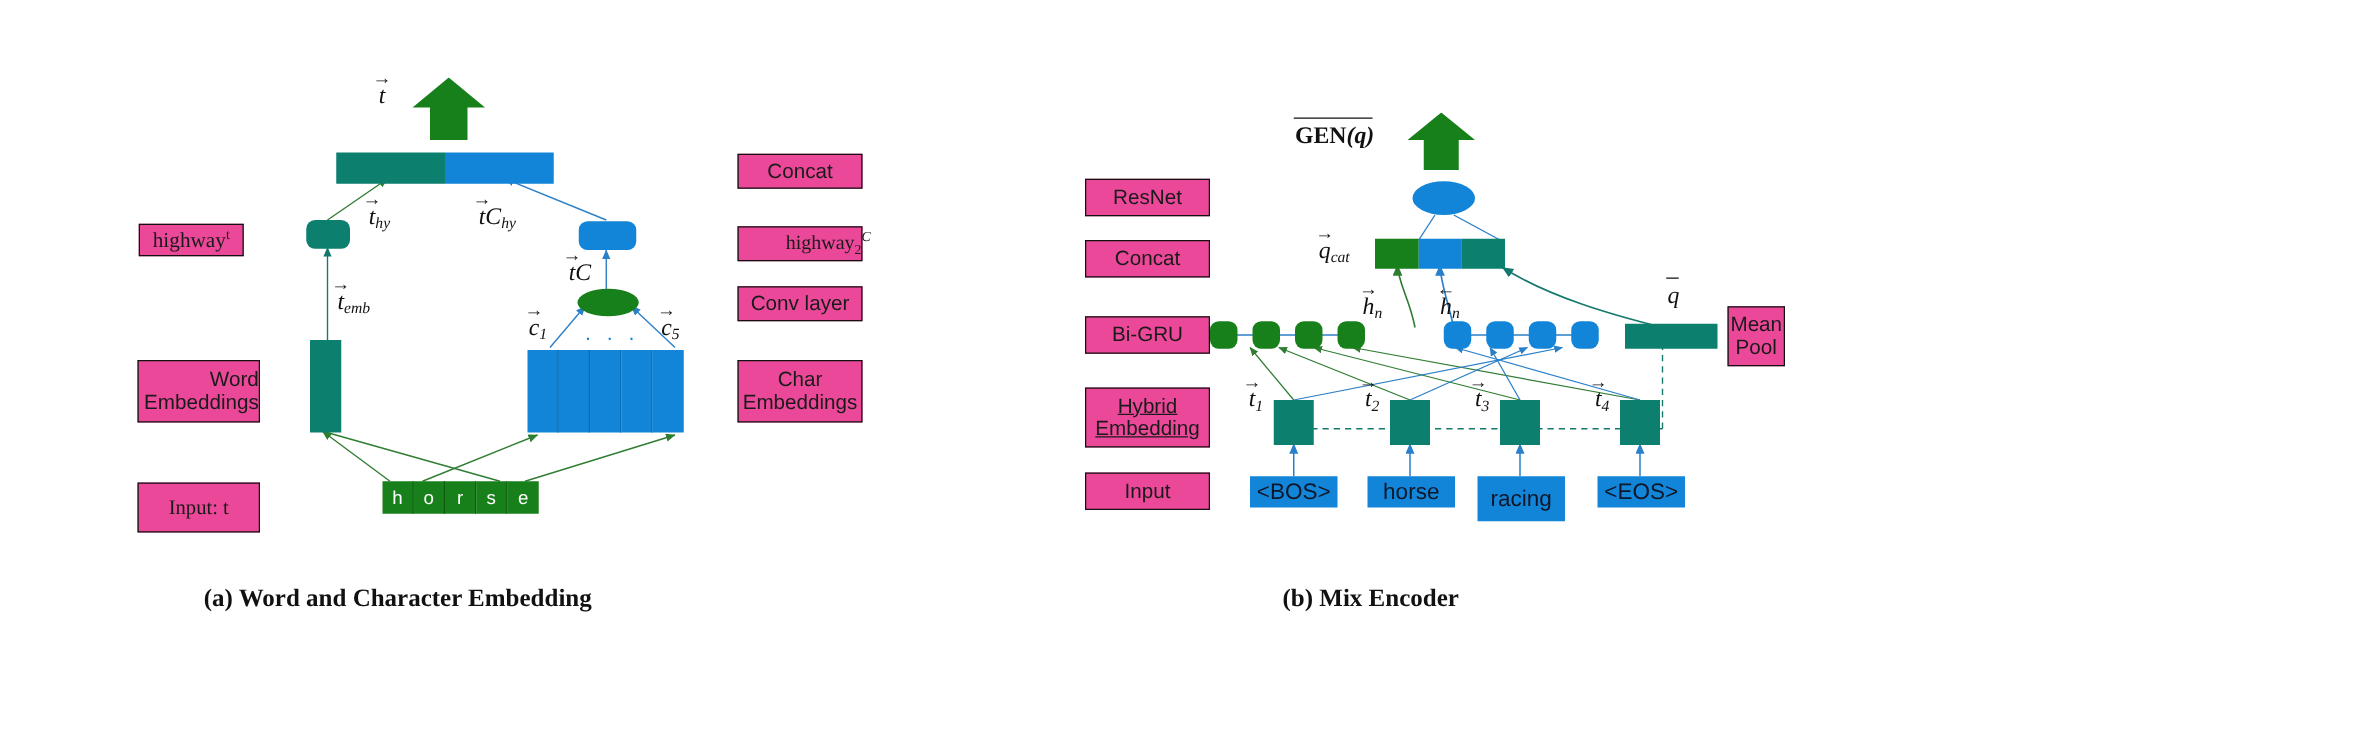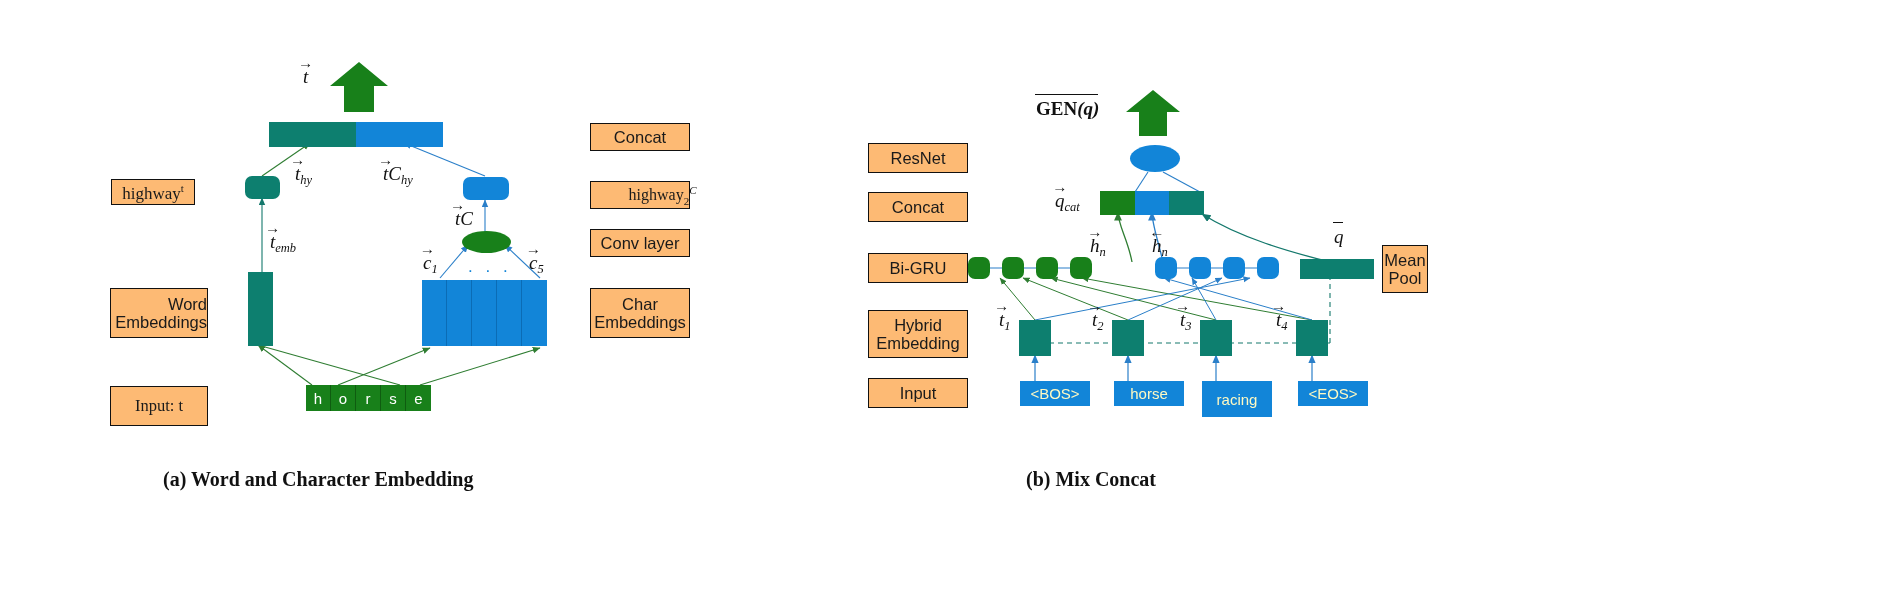--- a/index.html
+++ b/index.html
@@ -1,21 +1,21 @@
 <!DOCTYPE html>
 <html><head>
 <meta charset="utf-8">
 <style>
   html,body{margin:0;padding:0;background:#ffffff;}
   body{width:1901px;height:598px;position:relative;overflow:hidden;
        font-family:"Liberation Sans", sans-serif;color:#000;}
   .fig{position:absolute;top:0;left:0;width:1901px;height:598px;}
   svg.edges{position:absolute;top:0;left:0;width:1901px;height:598px;pointer-events:none;}
   .lbl-box{position:absolute;box-sizing:border-box;border:1.2px solid #111;
-           background:#fdba74;display:flex;align-items:center;justify-content:center;
+           background:#ec4899;display:flex;align-items:center;justify-content:center;
            text-align:center;font-size:16.5px;line-height:1.12;color:#1a1a1a;}
   .lbl-box.two{flex-direction:column;}
   .math{position:absolute;font-family:"Liberation Serif", serif;font-style:italic;
         font-size:19px;color:#111;white-space:nowrap;}
   .math .sub{font-size:12.5px;vertical-align:-0.28em;font-style:italic;}
   .vecbar{position:relative;display:inline-block;}
   .vecbar::after{content:"";position:absolute;left:-1px;right:1px;top:-0.22em;
                  height:1.3px;background:#111;}
   .vecarrow{position:relative;display:inline-block;}
   .vecarrow::after{content:"\2192";position:absolute;left:50%;transform:translateX(-50%);
@@ -27,22 +27,22 @@
   
   .blk{position:absolute;box-sizing:border-box;}
   .teal{background:#0d7f6f;}
   .blue{background:#1285d8;}
   .green{background:#18801a;}
   .round{border-radius:7px;}
   .cell-row{position:absolute;display:flex;}
   .cell-row>div{box-sizing:border-box;}
   .charcell{display:flex;align-items:center;justify-content:center;color:#fff;
             font-size:15px;font-family:"Liberation Sans",sans-serif;}
-  .tokbox{position:absolute;background:#1285d8;color:#fef9c3;display:flex;
-          align-items:center;justify-content:center;font-size:15px;margin-left:20px;}
+  .tokbox{position:absolute;background:#1285d8;color:#0f172a;display:flex;
+          align-items:center;justify-content:center;font-size:18px;}
   .ellipse{position:absolute;border-radius:50%;}
   .dots{position:absolute;color:#1285d8;font-size:17px;letter-spacing:4px;}
 
   
   .bigarrow{position:absolute;}
 
   
   .caption{position:absolute;font-family:"Liberation Serif",serif;font-weight:bold;
            font-size:20px;color:#111;white-space:nowrap;}
 </style>
@@ -269,28 +269,28 @@
 
   <div class="lbl-box" style="left:868px;top:143px;width:100px;height:30px;">
     <span>ResNet</span>
   </div>
   <div class="lbl-box" style="left:868px;top:192px;width:100px;height:30px;">
     <span>Concat</span>
   </div>
   <div class="lbl-box" style="left:868px;top:253px;width:100px;height:30px;">
     <span>Bi-GRU</span>
   </div>
-  <div class="lbl-box two" style="left:868px;top:310px;width:100px;height:48px;">
+  <div class="lbl-box two" style="left:868px;top:310px;width:100px;height:48px;text-decoration:underline;">
     <span>Hybrid</span>
     <span>Embedding</span>
   </div>
   <div class="lbl-box" style="left:868px;top:378px;width:100px;height:30px;">
     <span>Input</span>
   </div>
 
   <div class="lbl-box two" style="left:1382px;top:245px;width:46px;height:48px;">
     <span>Mean</span>
     <span>Pool</span>
   </div>
 
-  <div class="caption" style="left:1026px;top:468px;">(b) Mix Concat</div>
+  <div class="caption" style="left:1026px;top:468px;">(b) Mix Encoder</div>
 
 </div>
 
 </body></html>

